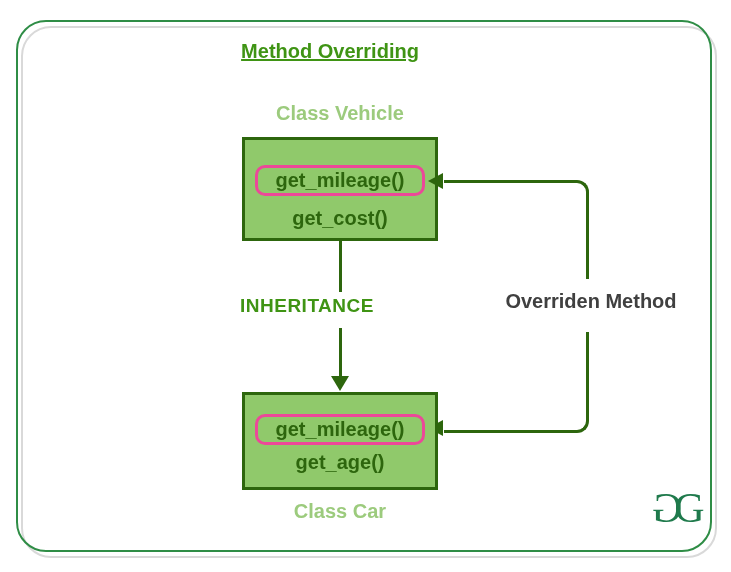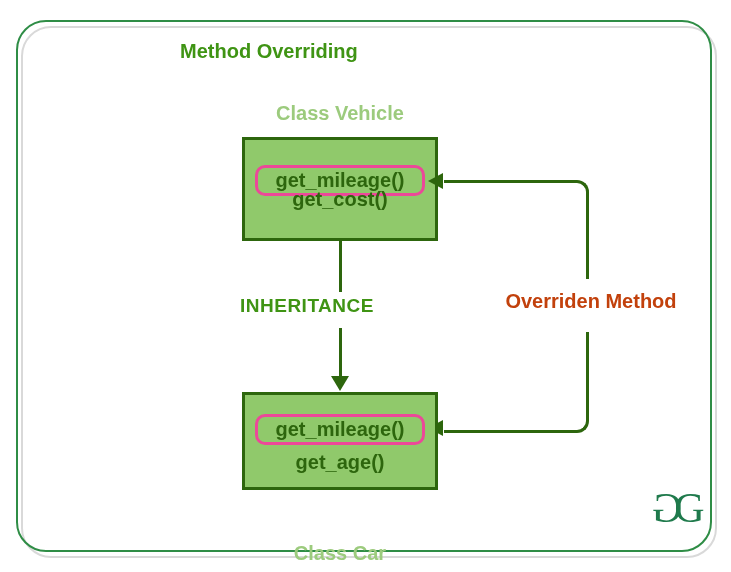--- a/index.html
+++ b/index.html
@@ -8,50 +8,50 @@
     font-family:"Liberation Sans", sans-serif; overflow:hidden;
   }
   .frame, .frame-shadow {
     position:absolute; width:692px; height:528px; border-radius:30px;
     background:transparent;
   }
   .frame-shadow { left:21px; top:26px; border:2px solid #D9D9D9; }
   .frame { left:16px; top:20px; border:2px solid #2F8D46; }
 
   .title {
-    position:absolute; left:180px; top:40px; width:300px; 
-    font-size:20px; font-weight:bold; color:#3F9414;
+    position:absolute; left:180px; top:40px; width:300px; text-align:center;
+    font-size:20px; font-weight:bold; text-decoration:underline; color:#3F9414;
   }
   .class-label {
     position:absolute; left:190px; width:300px; text-align:center;
     font-size:20px; font-weight:bold; color:#9CCB7D;
   }
   .class-label.vehicle { top:102px;text-align:center; }
-  .class-label.car { top:500px;margin-top:42px; }
+  .class-label.car { top:500px; }
 
   .class-box {
     position:absolute; left:242px; width:196px; box-sizing:border-box;
     background:#90C96B; border:3px solid #2D660D;
   }
   .class-box.vehicle-box { top:137px; height:104px; }
   .class-box.car-box { top:392px; height:98px; }
 
   .pill {
     position:absolute; left:10px; width:170px; height:31px; box-sizing:border-box;
     border:3px solid #ec4899; border-radius:10px;
     display:flex; align-items:center; justify-content:center;
     font-size:20px; font-weight:bold; color:#2D660D; background:transparent;
   }
   .vehicle-box .pill { top:25px; }
   .car-box .pill { top:19px; }
   .method {
     position:absolute; left:0; width:100%; text-align:center;
     font-size:20px; font-weight:bold; color:#2D660D;
   }
-  .vehicle-box .method { top:48px; }
+  .vehicle-box .method { top:67px; }
   .car-box .method { top:56px; }
 
   .v-line { position:absolute; left:339px; width:3px; background:#2D660D; }
   .v-line.seg1 { top:241px; height:51px; }
   .v-line.seg2 { top:328px; height:50px; }
   .down-arrowhead {
     position:absolute; left:331px; top:376px; width:0; height:0;
     border-left:9px solid transparent; border-right:9px solid transparent;
     border-top:15px solid #2D660D;
   }
@@ -72,21 +72,21 @@
   }
   .left-arrowhead {
     position:absolute; width:0; height:0;
     border-top:8px solid transparent; border-bottom:8px solid transparent;
     border-right:15px solid #2D660D;
   }
   .left-arrowhead.top { left:428px; top:173px; }
   .left-arrowhead.bottom { left:428px; top:420px; }
   .override-label {
     position:absolute; left:490px; top:290px; width:202px; text-align:center;
-    font-size:20px; font-weight:bold; color:#c2410c;
+    font-size:20px; font-weight:bold; color:#404040;
   }
 
   .logo {
     position:absolute; left:652px; top:486px; height:44px;
     font-family:"Liberation Serif", serif; font-size:42px; line-height:44px;
     color:#1F7A4C; display:flex; align-items:flex-start;
   }
   .logo .g-rev { display:inline-block; transform:scaleX(-1); margin-right:-8px; }
   .logo .g { display:inline-block; }
 </style>

